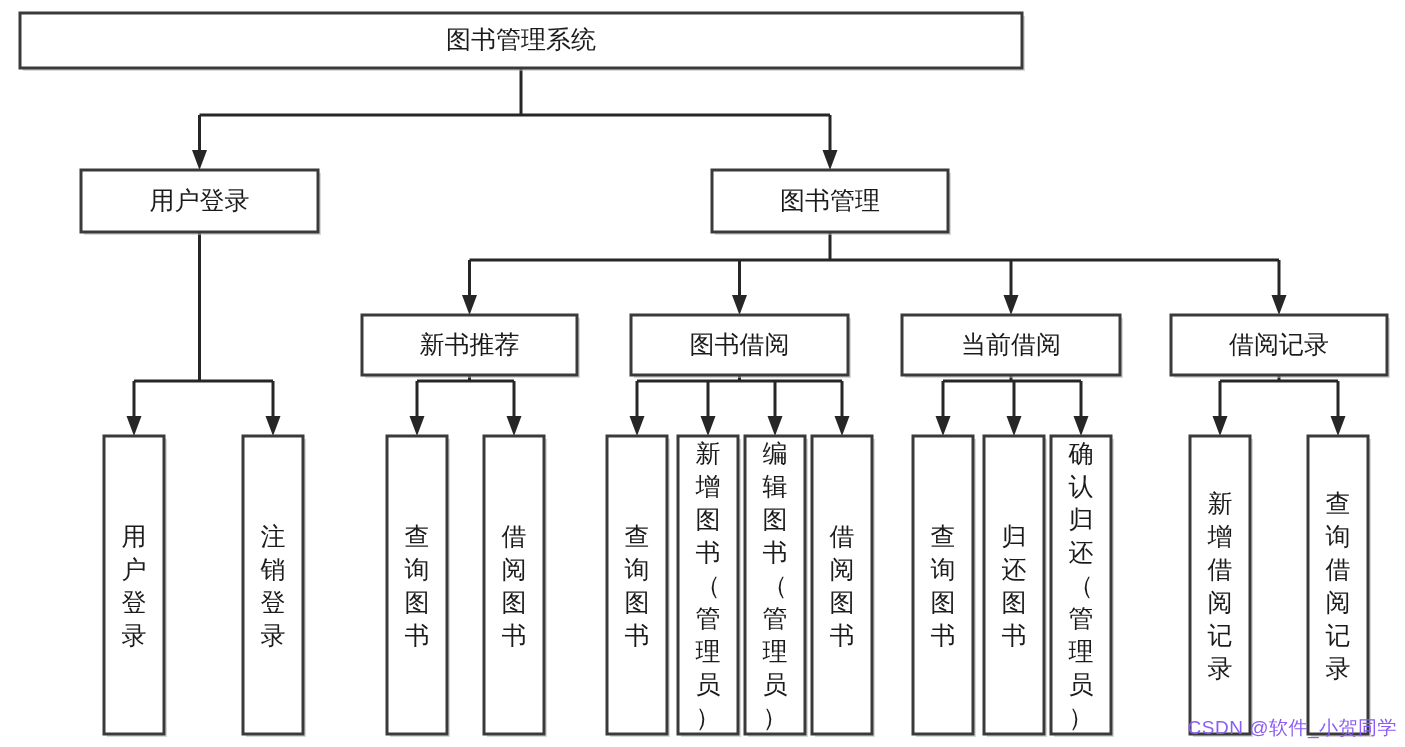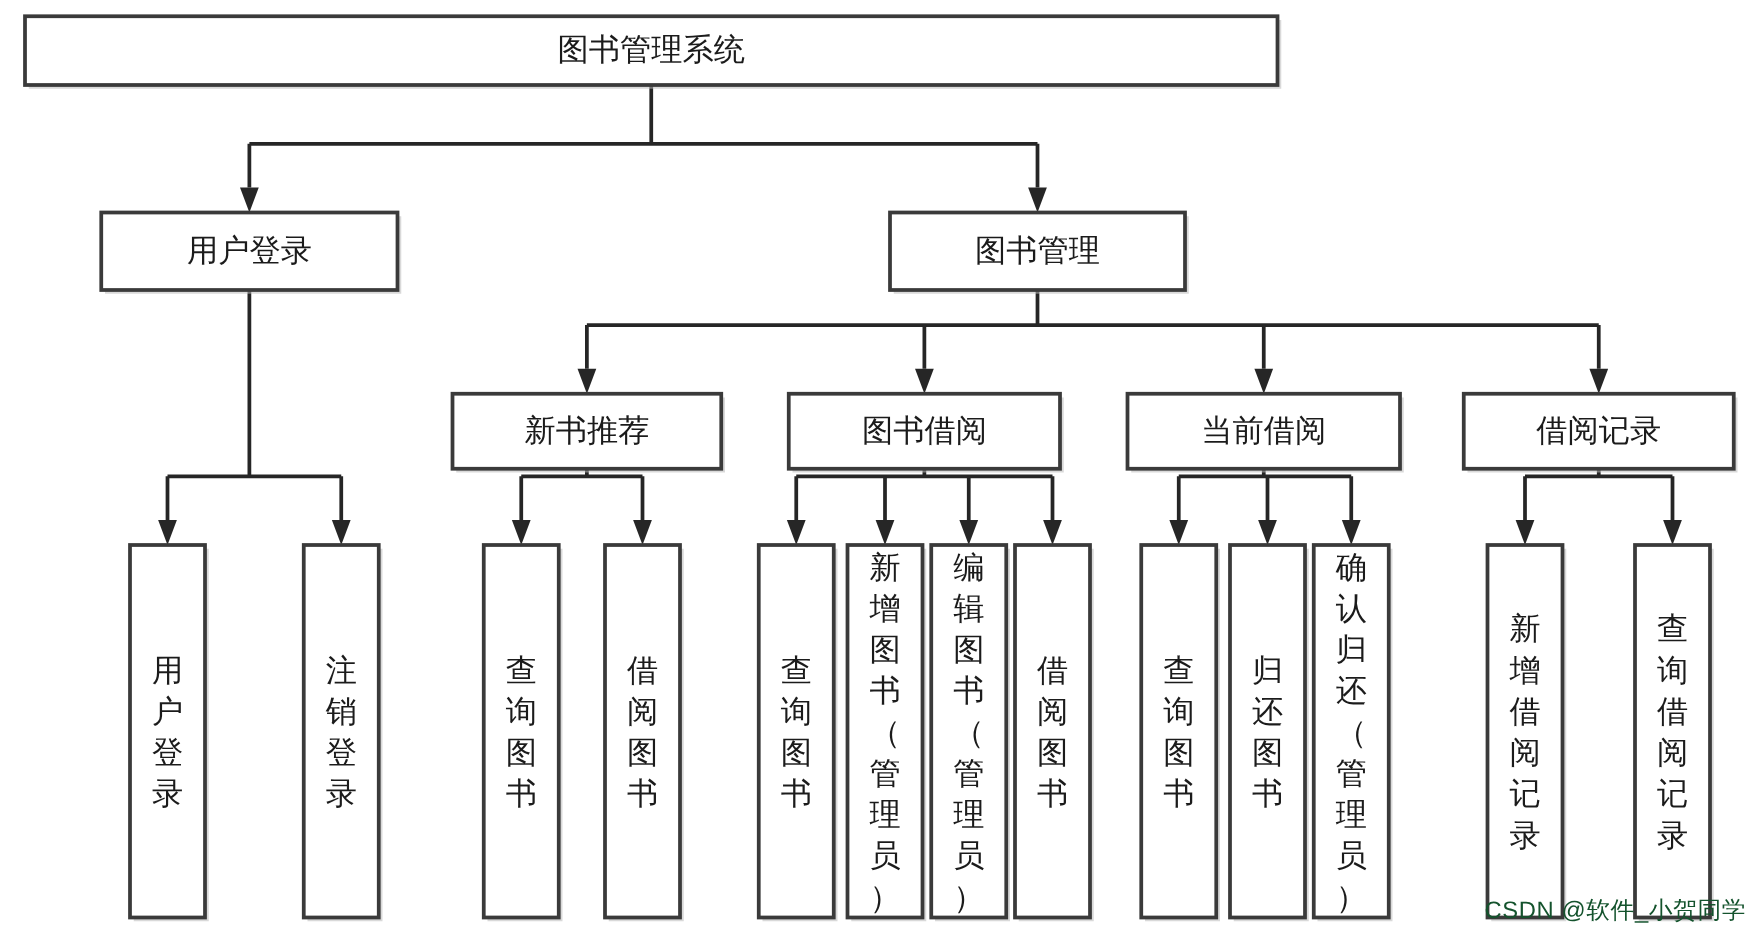--- a/index.html
+++ b/index.html
@@ -57,21 +57,21 @@
     font-size: 25px;
     fill: #1b1b1b;
     text-anchor: middle;
   }
   .watermark {
     position: absolute;
     right: 8px;
     bottom: 6px;
     font-family: "Liberation Sans", "DejaVu Sans", sans-serif;
     font-size: 19px;
-    color: #14532d;
+    color: #8b5cf6;
     letter-spacing: 0.5px;
     white-space: nowrap;
     pointer-events: none;
   }
 </style>
 </head>
 <body>
 
 <div id="chart-root">
   <svg class="flow" viewBox="0 0 1405 747">

